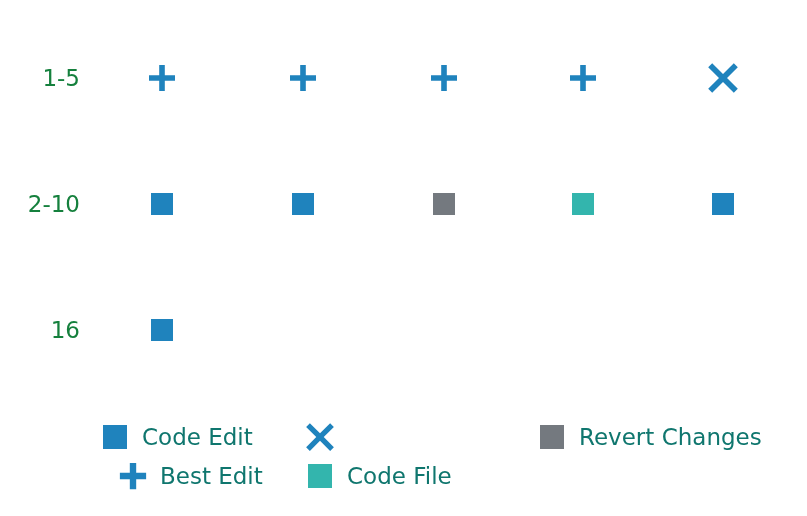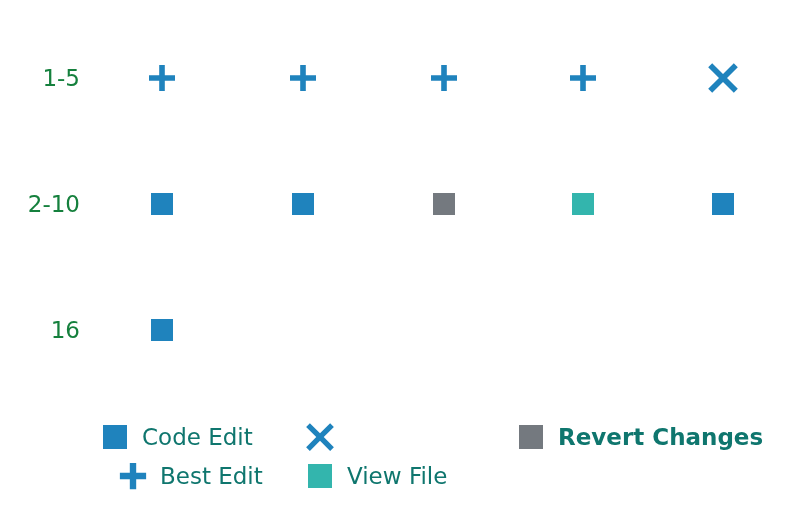--- a/index.html
+++ b/index.html
@@ -131,37 +131,37 @@
     </div>
 
     <div class="legend-entry" style="left:205px; top:8px;">
       <span class="legend-swatch">
         <svg width="30" height="30" viewBox="0 0 32 32">
           <path d="M5.2 1.2 L16 12 L26.8 1.2 L30.8 5.2 L20 16 L30.8 26.8 L26.8 30.8 L16 20 L5.2 30.8 L1.2 26.8 L12 16 L1.2 5.2 z" fill="#1f83bd"></path>
         </svg>
       </span>
     </div>
 
-    <div class="legend-entry" style="left:416px; top:8px;font-weight:bold;">
+    <div class="legend-entry" style="left:437px; top:8px;">
       <span class="legend-swatch">
         <span class="sq" style="background:#74797f;"></span>
       </span>
       <span class="legend-label">Revert Changes</span>
     </div>
 
     <div class="legend-entry" style="left:18px; top:47px;">
       <span class="legend-swatch">
         <svg width="30" height="30" viewBox="0 0 32 32">
           <path d="M12.6 2 h6.8 v10.6 h10.6 v6.8 h-10.6 v10.6 h-6.8 v-10.6 h-10.6 v-6.8 h10.6 z" fill="#1f83bd"></path>
         </svg>
       </span>
       <span class="legend-label">Best Edit</span>
     </div>
 
     <div class="legend-entry" style="left:205px; top:47px;">
       <span class="legend-swatch">
         <span class="sq" style="background:#33b5ad;"></span>
       </span>
-      <span class="legend-label">View File</span>
+      <span class="legend-label">Code File</span>
     </div>
 
   </div>
 </div>
 
 </body></html>

